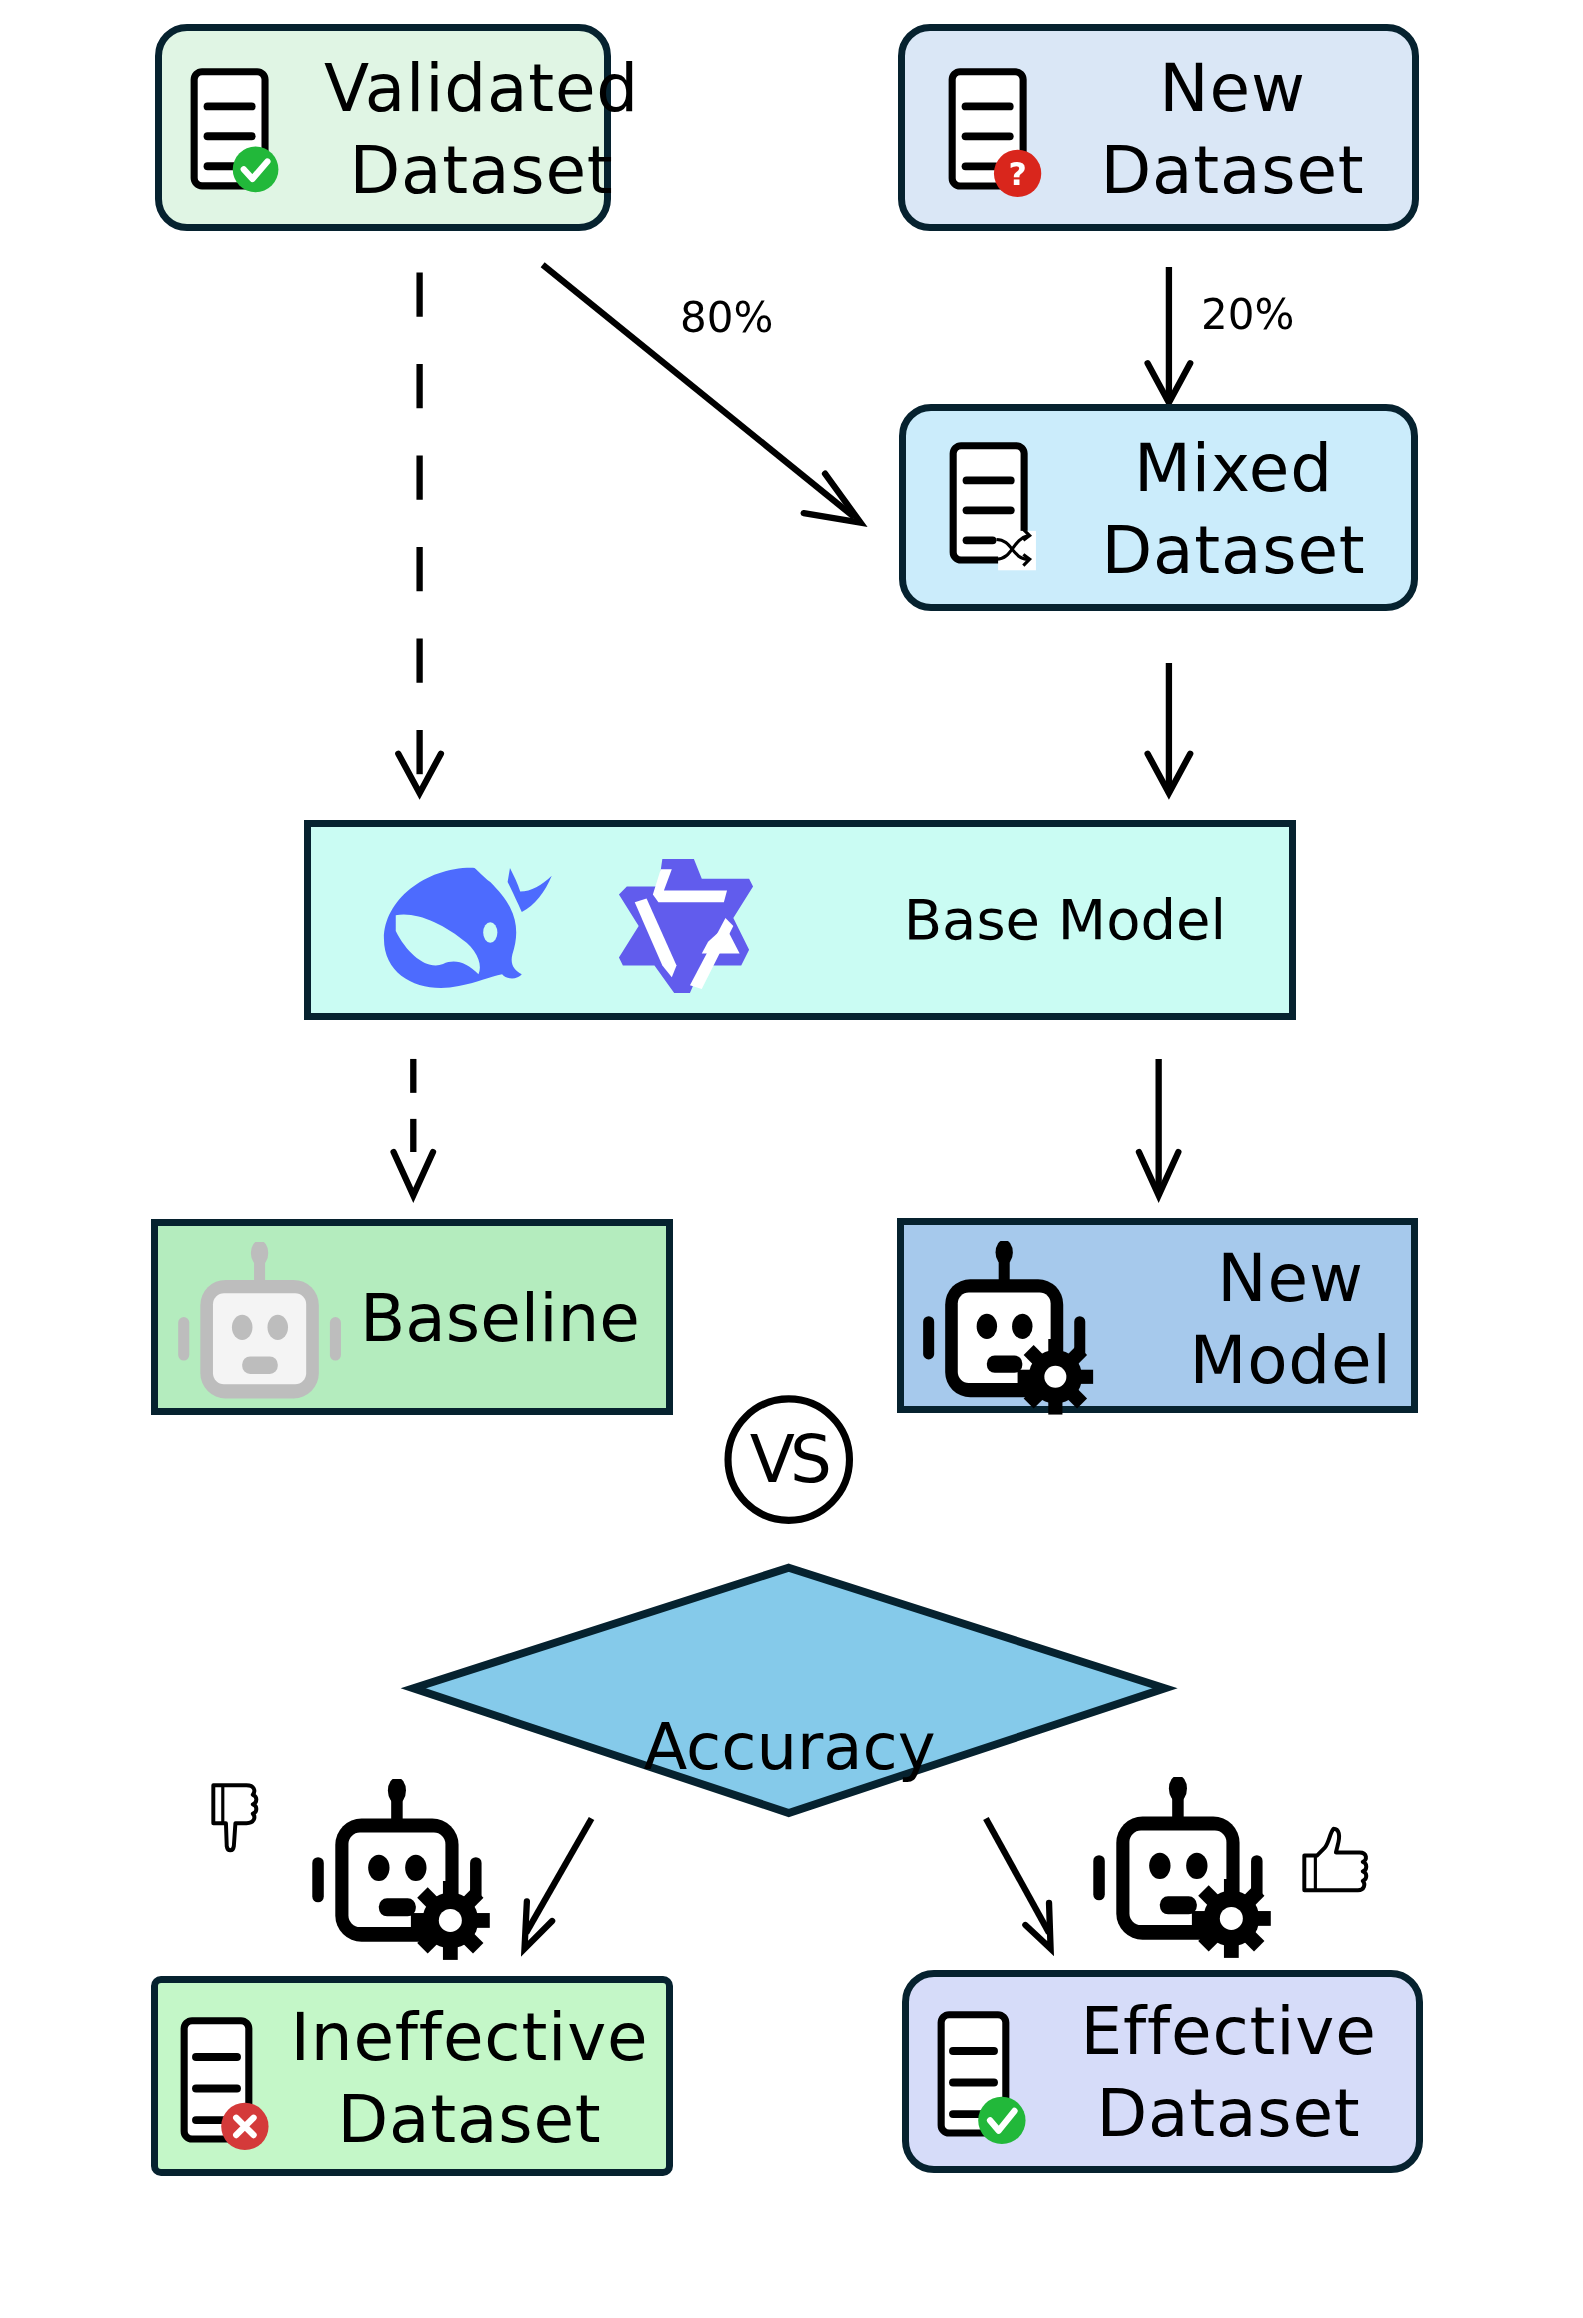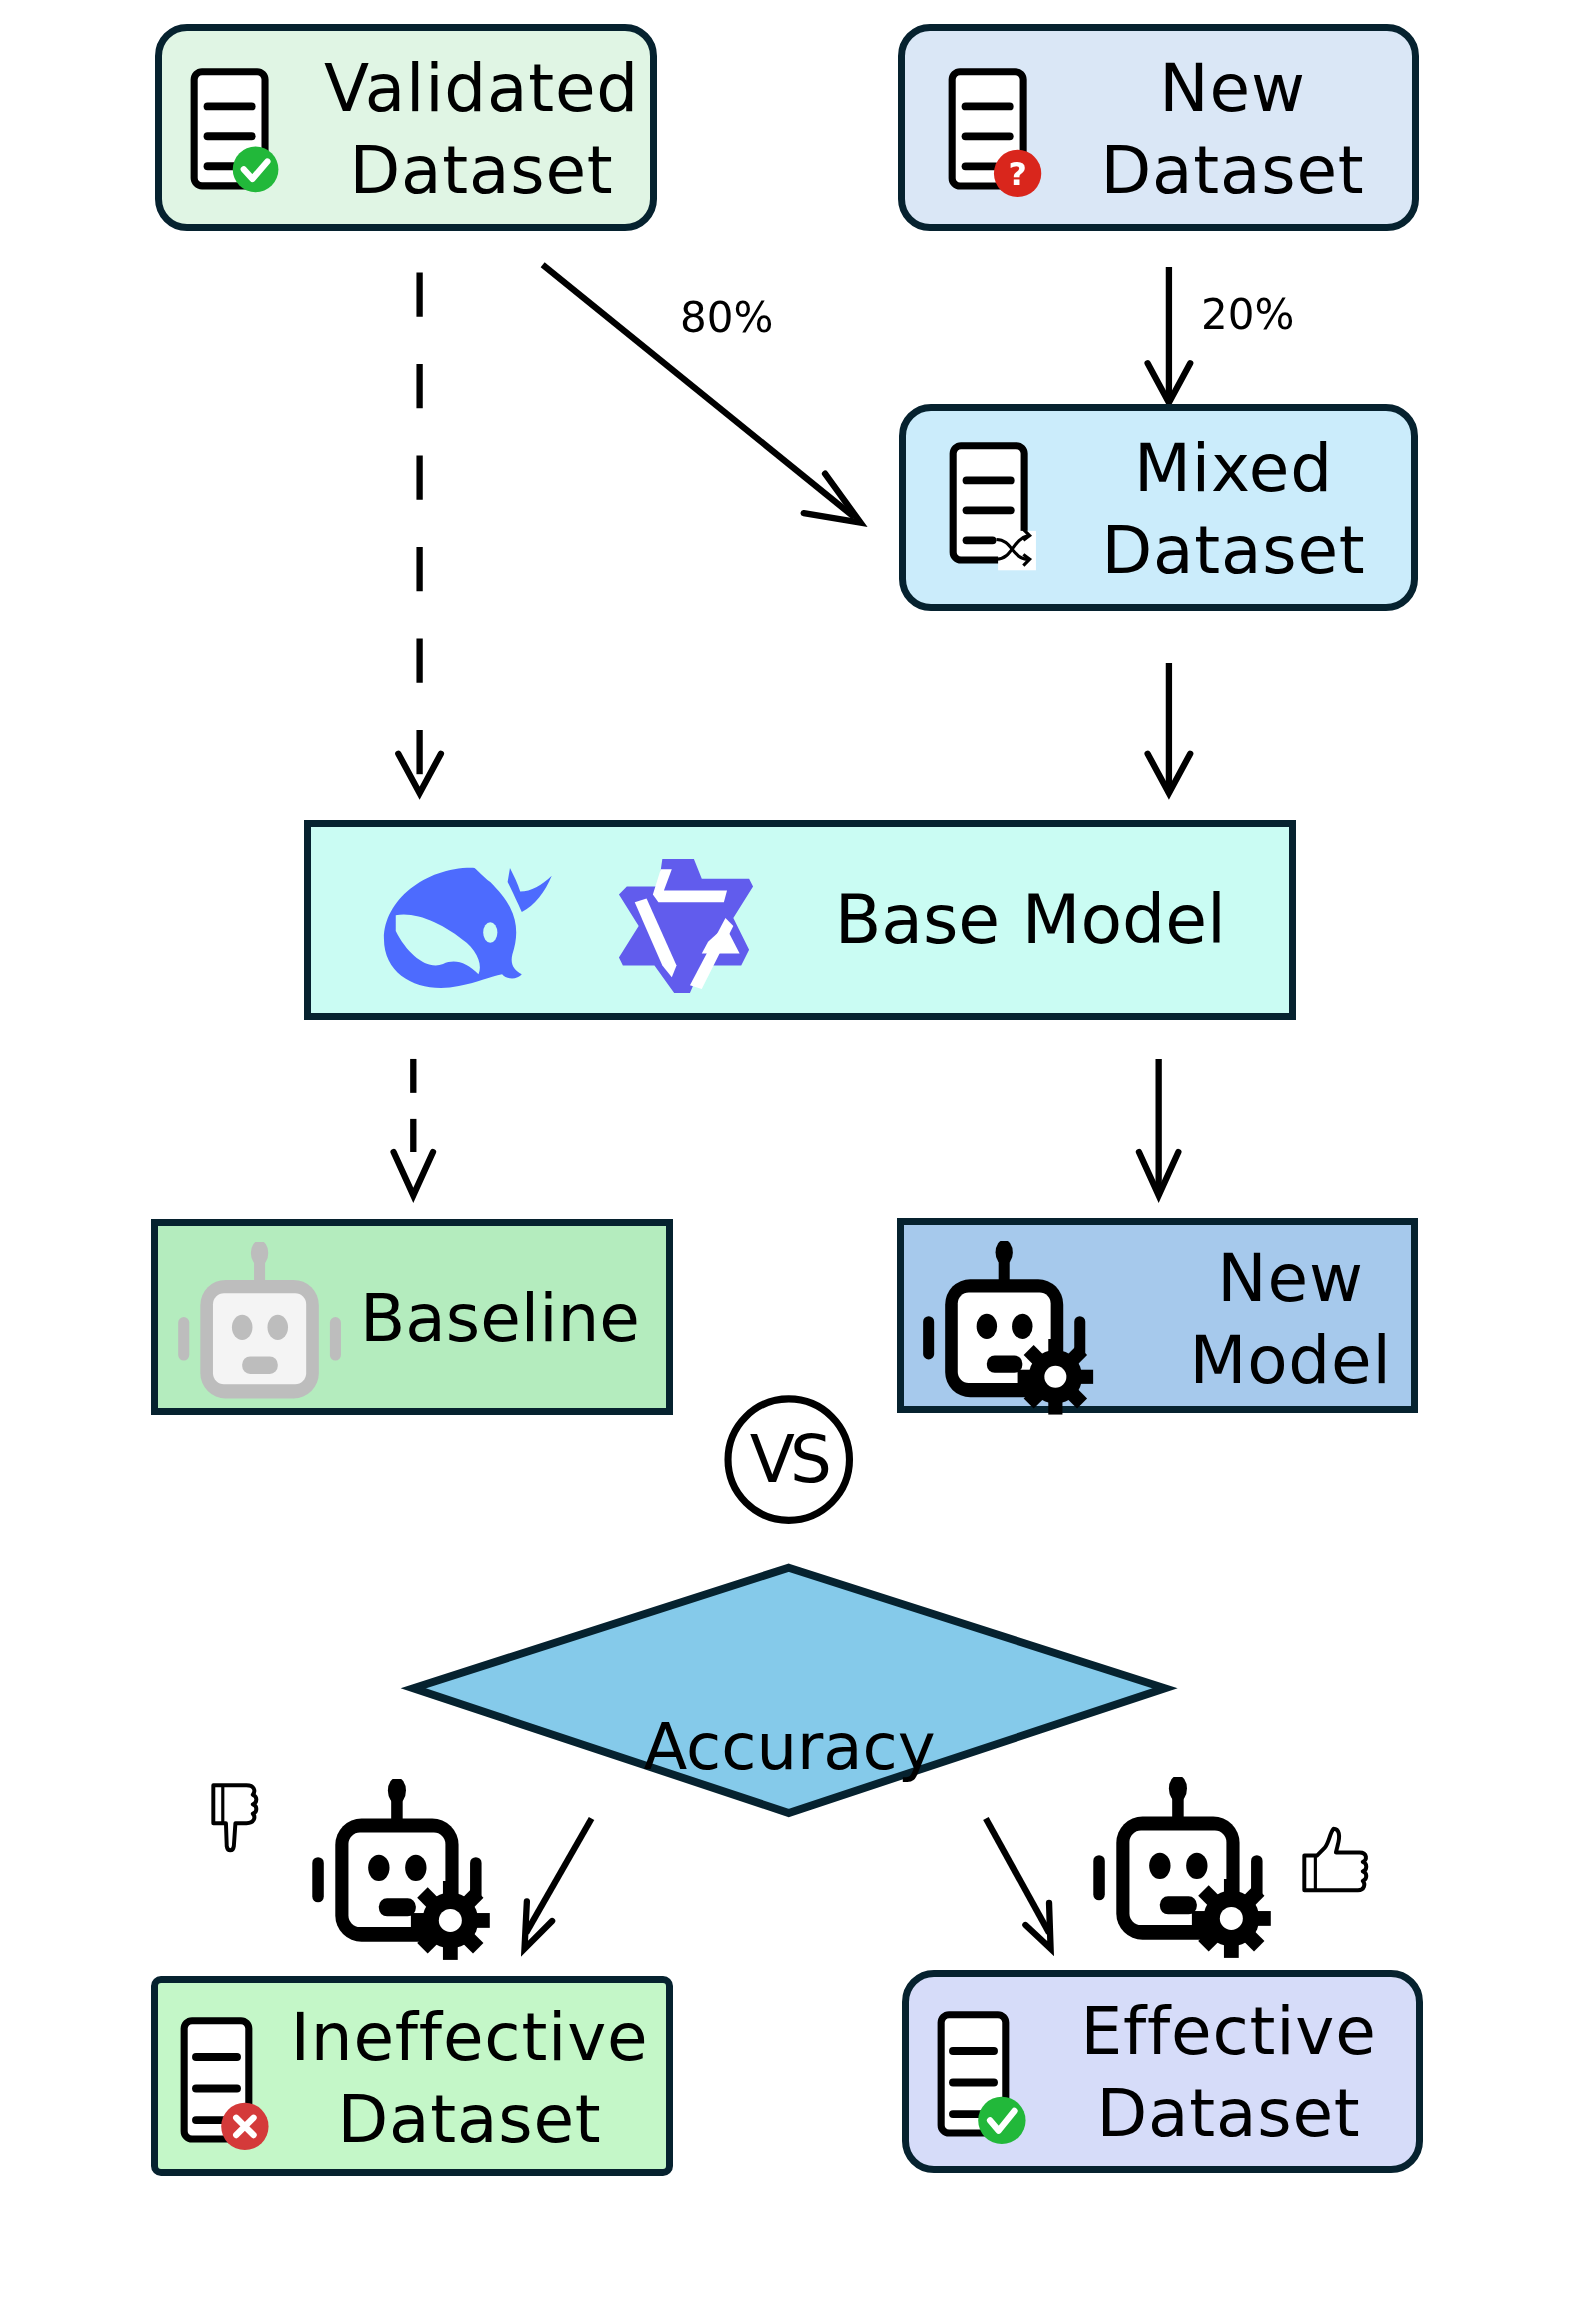--- a/index.html
+++ b/index.html
@@ -73,21 +73,21 @@
   </g>
 </svg>
 
 <div class="pct" style="left:680px; top:293px;">80%</div>
 <div class="pct" style="left:1201px; top:290px;">20%</div>
 
 <div style="position:absolute; left:728px; top:1420px; width:121px; text-align:center; font-size:66px; line-height:79px; font-family:'DejaVu Sans', sans-serif; letter-spacing:-4.7px;">VS</div>
 
 <div style="position:absolute; left:600px; top:1712px; width:379px; text-align:center; font-size:64px; line-height:71px;">Accuracy</div>
 
-<div class="box rounded" style="left:155px; top:24px; width:502px; height:207px; background:#e0f5e4;">
+<div class="box rounded" style="left:155px; top:24px; width:456px; height:207px; background:#e0f5e4;">
   <svg class="icon" style="left:28px; top:36px;" width="91" height="126" viewBox="0 0 115 160">
     <rect x="5" y="6" width="90" height="145" rx="10" fill="#fff" stroke="#000" stroke-width="9"></rect>
     <line x1="22" y1="50" x2="78" y2="50" stroke="#000" stroke-width="10" stroke-linecap="round"></line>
     <line x1="22" y1="88" x2="78" y2="88" stroke="#000" stroke-width="10" stroke-linecap="round"></line>
     <line x1="22" y1="126" x2="60" y2="126" stroke="#000" stroke-width="10" stroke-linecap="round"></line>
     <circle cx="83" cy="130" r="29" fill="#22b83a"></circle>
     <polyline points="68,130 79,142 98,120" fill="none" stroke="#fff" stroke-width="8" stroke-linecap="round" stroke-linejoin="round"></polyline>
   </svg>
   <div class="label" style="left:146px; top:17.4px; width:347px;">
     <span>Validated</span>
@@ -134,21 +134,21 @@
     <path fill="#cafcf3" d="M20 70 C 45 65, 80 80, 110 105 C 125 118, 130 135, 125 145 C 110 130, 95 125, 80 132 C 60 140, 35 120, 20 90 Z"></path>
     <ellipse cx="140" cy="92" rx="9" ry="13" fill="#cafcf3"></ellipse>
   </svg>
   <svg class="icon" style="left:304px; top:28px;" width="142" height="142" viewBox="0 0 180 180">
     <polygon fill="#615ced" points="60,5 100,5 110,30 170,30 175,40 150,80 170,120 160,140 110,140 95,175 75,175 50,140 10,140 5,130 30,90 5,50 15,40 55,40"></polygon>
     <polygon fill="#fff" points="58,18 72,18 62,45 142,45 138,60 55,60 48,50"></polygon>
     <polygon fill="#fff" points="25,60 40,55 78,140 72,155 60,140"></polygon>
     <polygon fill="#fff" points="150,90 140,80 95,165 110,170"></polygon>
     <polygon fill="#fff" points="140,90 158,125 110,125 118,110"></polygon>
   </svg>
-  <div style="position:absolute; left:505px; top:49px; width:410px; text-align:right; font-size:68px; line-height:87px; white-space:nowrap;">Base Model</div>
+  <div style="position:absolute; left:505px; top:49px; width:410px; text-align:right; font-size:56px; line-height:87px; white-space:nowrap;">Base Model</div>
 </div>
 
 <div class="box" style="left:151px; top:1219px; width:522px; height:196px; background:#b4ecbe;">
   <svg class="icon" style="left:17.4px; top:16px;" width="166" height="158" viewBox="0 0 210 200">
     <g fill="#bdbdbd">
       <ellipse cx="107" cy="14" rx="11" ry="16"></ellipse>
       <rect x="100" y="20" width="14" height="30"></rect>
       <rect x="32" y="48" width="150" height="150" rx="32"></rect>
       <rect x="4" y="95" width="14" height="55" rx="7"></rect>
       <rect x="196" y="95" width="14" height="55" rx="7"></rect>

